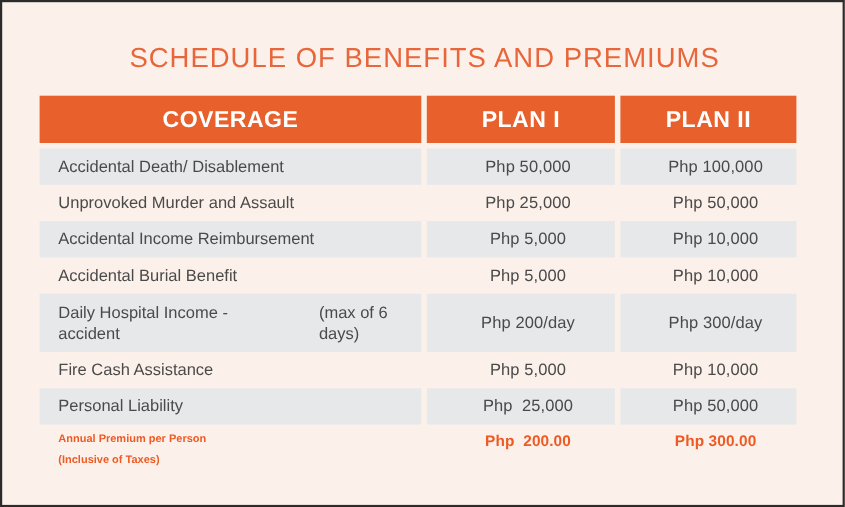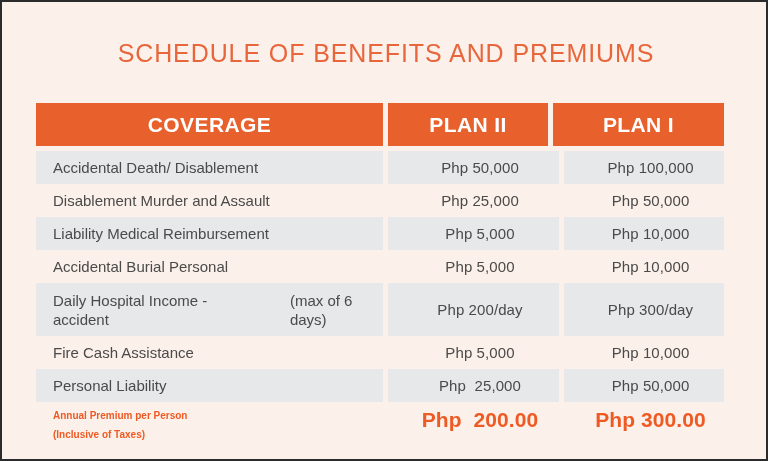--- a/index.html
+++ b/index.html
@@ -36,21 +36,21 @@
     font-weight: 400;
     letter-spacing: 0.9px;
     line-height: 30px;
     white-space: nowrap;
   }
 
   
   #table {
     position: absolute;
     left: 34px;
-    top: 101px;
+    top: 85px;
     width: 688px;
   }
 
   .row {
     display: flex;
     width: 100%;
     column-gap: 5px;
   }
 
   .cell {
@@ -104,61 +104,61 @@
   .premium-label {
     color: #ee5a24;
     font-weight: bold;
     font-size: 10px;
     line-height: 19px;
     display: block;
   }
   .premium-value {
     color: #ee5a24;
     font-weight: bold;
-    font-size: 21px;
+    font-size: 14px;
     white-space: pre;
   }
 
   .val { white-space: pre; }
 </style>
 </head>
 <body>
 
 <div id="page">
 
   <div id="title">SCHEDULE OF BENEFITS AND PREMIUMS</div>
 
   <div id="table">
 
     <div class="row" id="header-row">
       <div class="cell c-coverage">COVERAGE</div>
+      <div class="cell c-plan1">PLAN I</div>
       <div class="cell c-plan2">PLAN II</div>
-      <div class="cell c-plan1">PLAN I</div>
     </div>
 
     <div class="row body-row shade">
       <div class="cell c-coverage">Accidental Death/ Disablement</div>
       <div class="cell c-plan1 val">Php 50,000</div>
       <div class="cell c-plan2 val">Php 100,000</div>
     </div>
 
     <div class="row body-row plain">
-      <div class="cell c-coverage">Disablement Murder and Assault</div>
+      <div class="cell c-coverage">Unprovoked Murder and Assault</div>
       <div class="cell c-plan1 val">Php 25,000</div>
       <div class="cell c-plan2 val">Php 50,000</div>
     </div>
 
     <div class="row body-row shade">
-      <div class="cell c-coverage">Liability Medical Reimbursement</div>
+      <div class="cell c-coverage">Accidental Income Reimbursement</div>
       <div class="cell c-plan1 val">Php 5,000</div>
       <div class="cell c-plan2 val">Php 10,000</div>
     </div>
 
     <div class="row body-row plain">
-      <div class="cell c-coverage">Accidental Burial Personal</div>
+      <div class="cell c-coverage">Accidental Burial Benefit</div>
       <div class="cell c-plan1 val">Php 5,000</div>
       <div class="cell c-plan2 val">Php 10,000</div>
     </div>
 
     <div class="row body-row shade tall">
       <div class="cell c-coverage">
         <span class="stack">Daily Hospital Income - accident</span>
       <span class="stack">(max of 6 days)</span>
         </div>
       <div class="cell c-plan1 val">Php 200/day</div>

